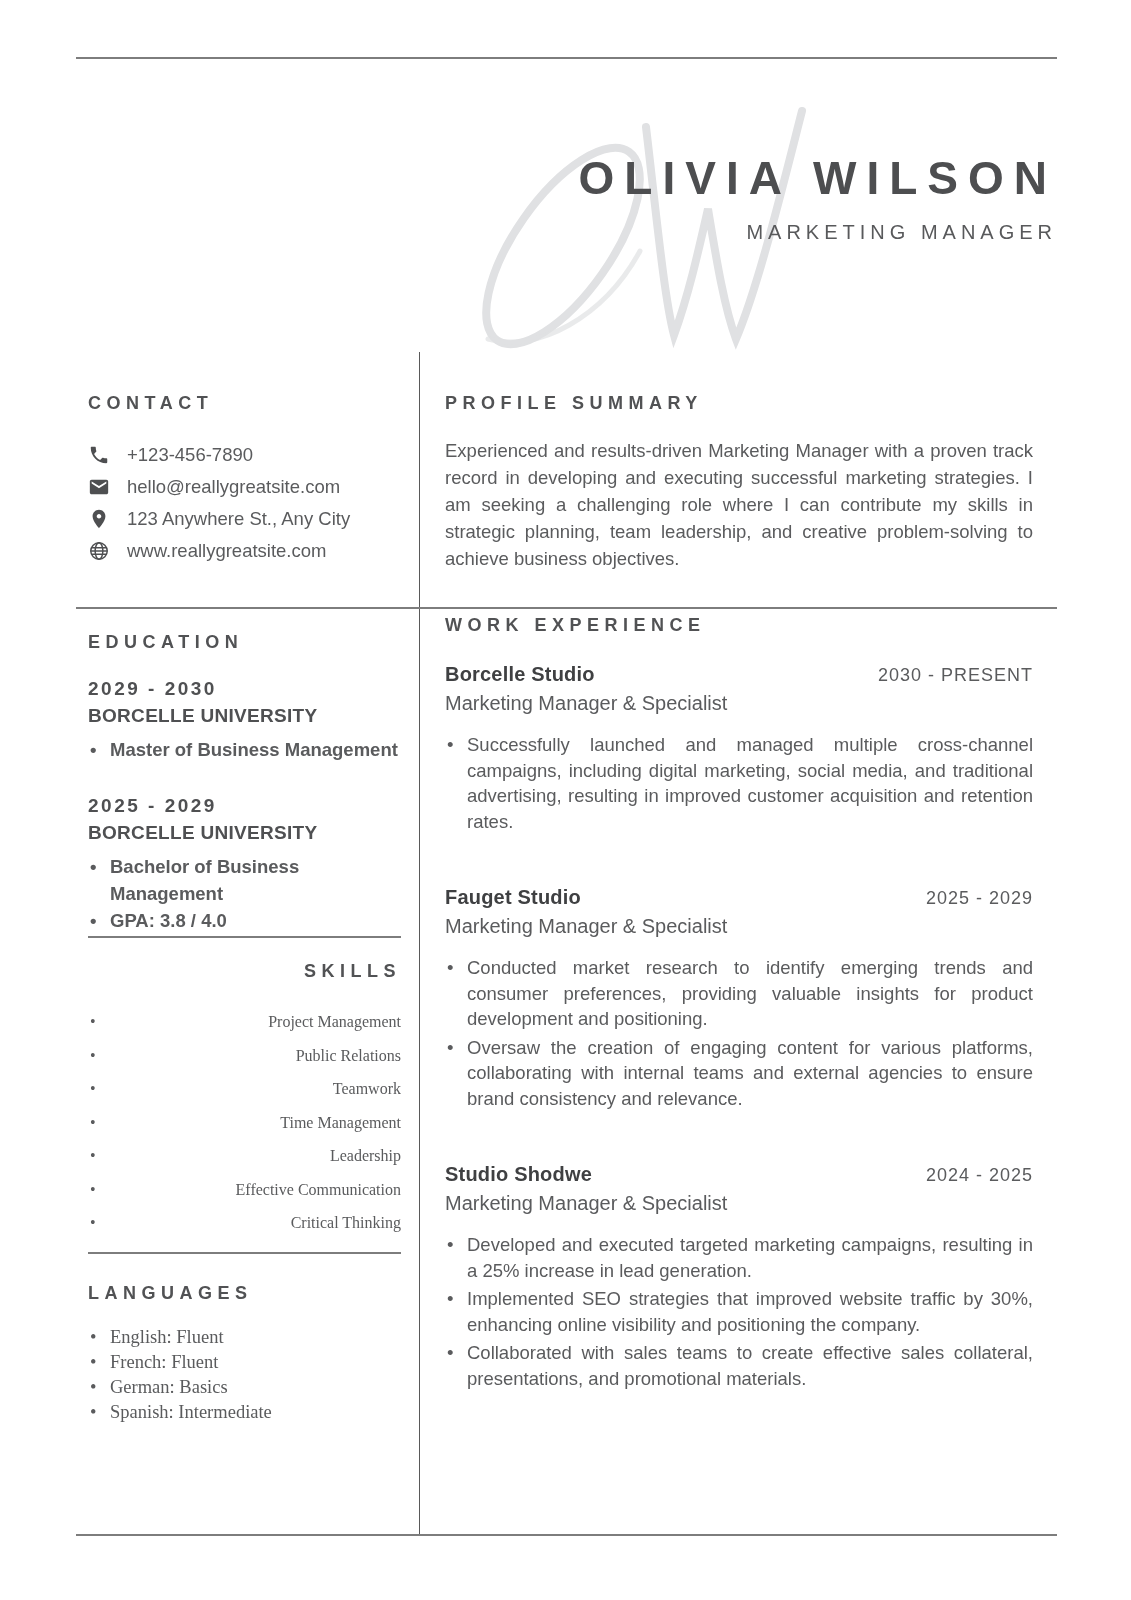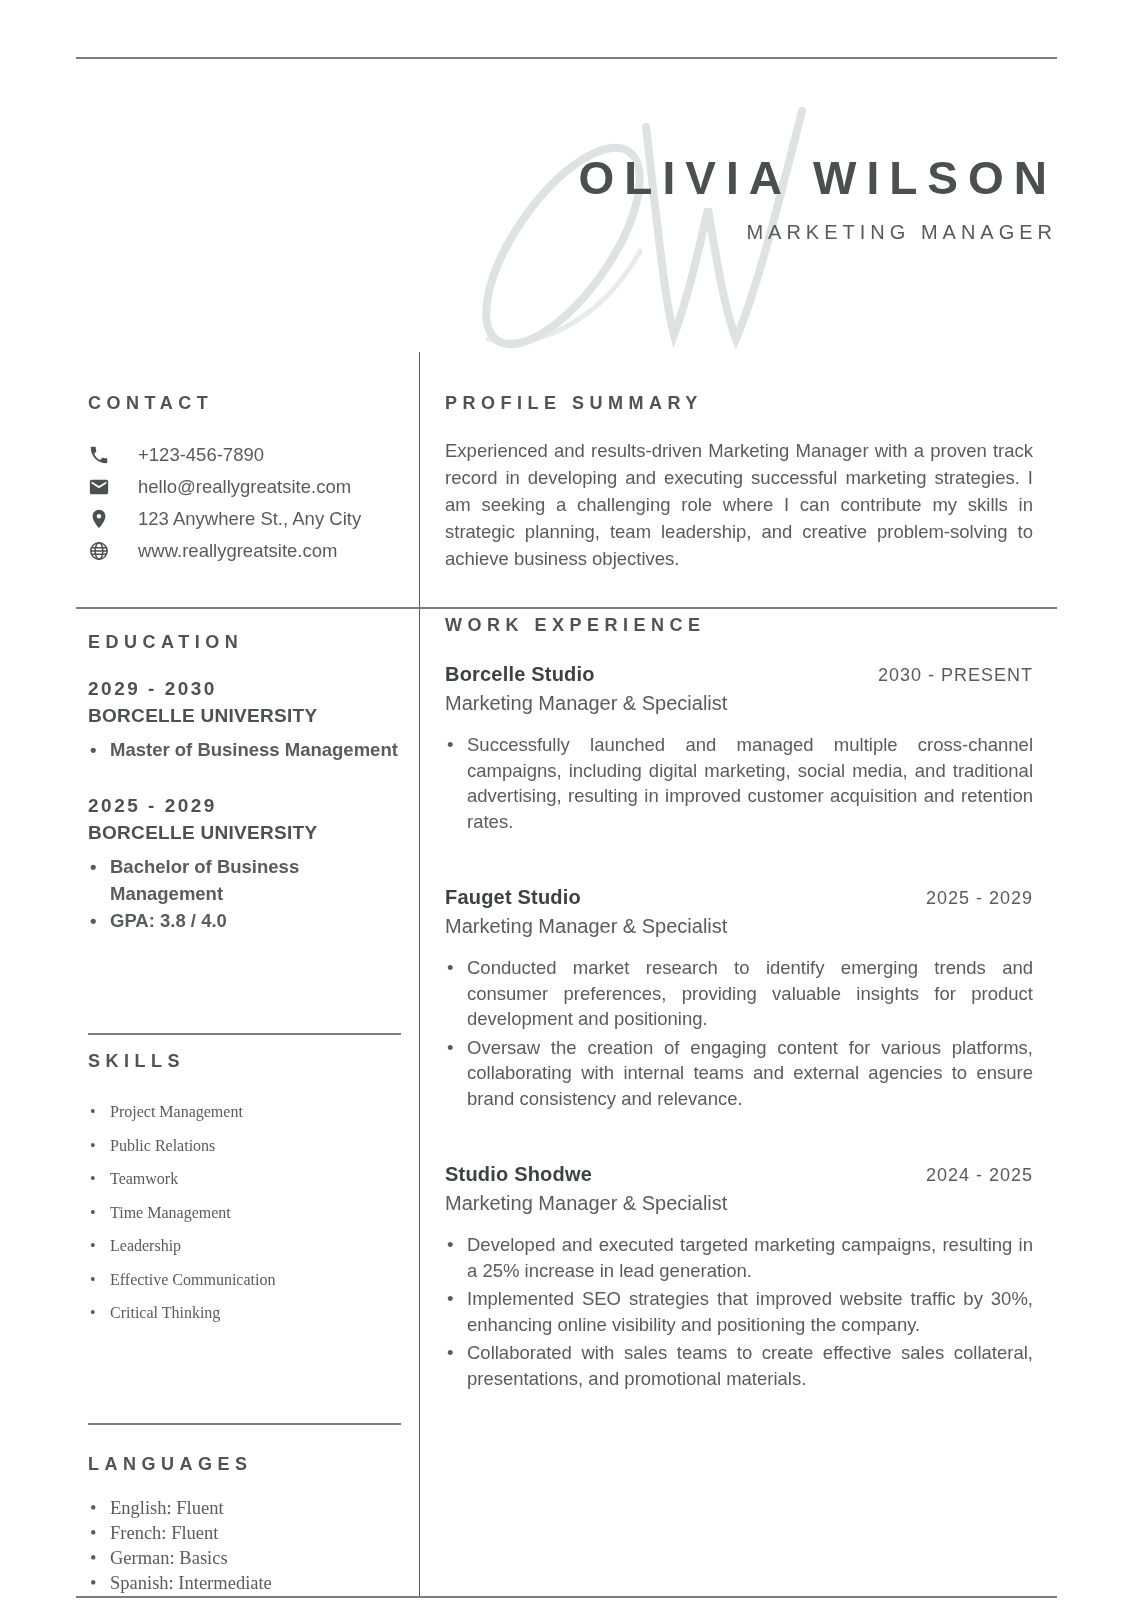--- a/index.html
+++ b/index.html
@@ -53,36 +53,36 @@
   h2.sec-heading::before {
     content: ""; position: absolute; left: -13px; top: -9px;
     width: 43px; height: 43px; border-radius: 50%;
     background: #e3e3e3; z-index: -1;
   }
   h2.sec-heading span { position: relative; z-index: 1; }
 
   
   .contact-sec { padding-top: 42px; }
   .contact-list { list-style: none; margin-top: 26px; }
-  .contact-list li { display: flex; align-items: center; height: 32px; gap: 11px; }
+  .contact-list li { display: flex; align-items: center; height: 32px; }
   .c-icon { width: 22px; height: 22px; flex: 0 0 22px; margin-right: 17px; }
   .c-icon svg { width: 22px; height: 22px; display: block; }
   .contact-text { font-size: 18.5px; color: #5a5b5d; }
 
   
   .profile-sec { padding-top: 42px; }
   .profile-text {
     margin-top: 24px; font-size: 18.5px; line-height: 27px;
     text-align: justify; color: #5a5b5d;
   }
 
   
   .stack { display: flex; flex-direction: column; }
-  .edu-block { height: 426px; border-bottom: 2px solid #7d7d7d; padding-top: 24px; }
-  .skills-block { height: 390px; border-bottom: 2px solid #7d7d7d; padding-top: 17px; }
+  .edu-block { height: 329px; border-bottom: 2px solid #7d7d7d; padding-top: 24px; }
+  .skills-block { height: 316px; border-bottom: 2px solid #7d7d7d; padding-top: 24px; text-align: right; }
   .lang-block { flex: 1 1 auto; padding-top: 30px; }
 
   .edu-entry { margin-top: 26px; }
   .edu-entry + .edu-entry { margin-top: 32px; }
   .edu-years { font-size: 19px; font-weight: 700; letter-spacing: 2.5px; color: #4f5052; }
   .edu-school { font-size: 19px; font-weight: 700; letter-spacing: 0.3px; color: #4f5052; margin-top: 5px; }
 
   ul.dot-list { list-style: none; }
   ul.dot-list li { position: relative; padding-left: 22px; color: #5a5b5d; }
   ul.dot-list li::before {

